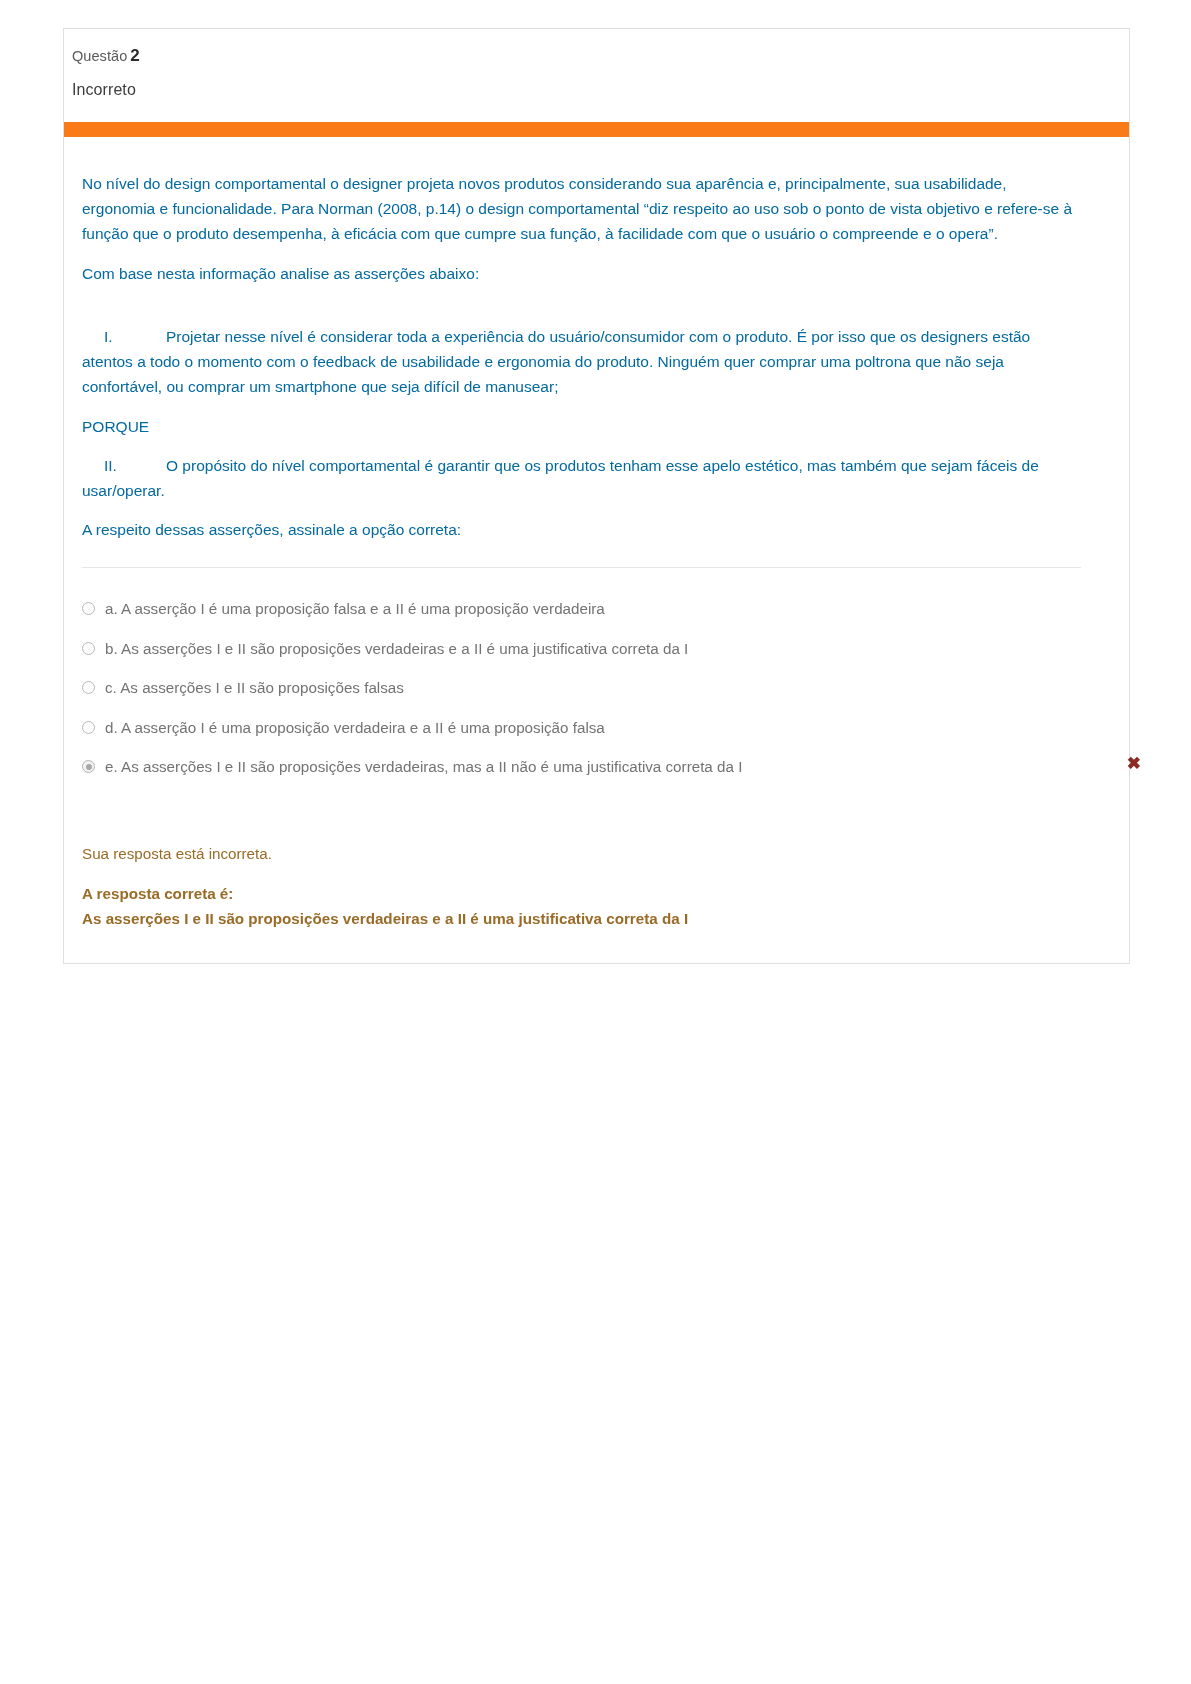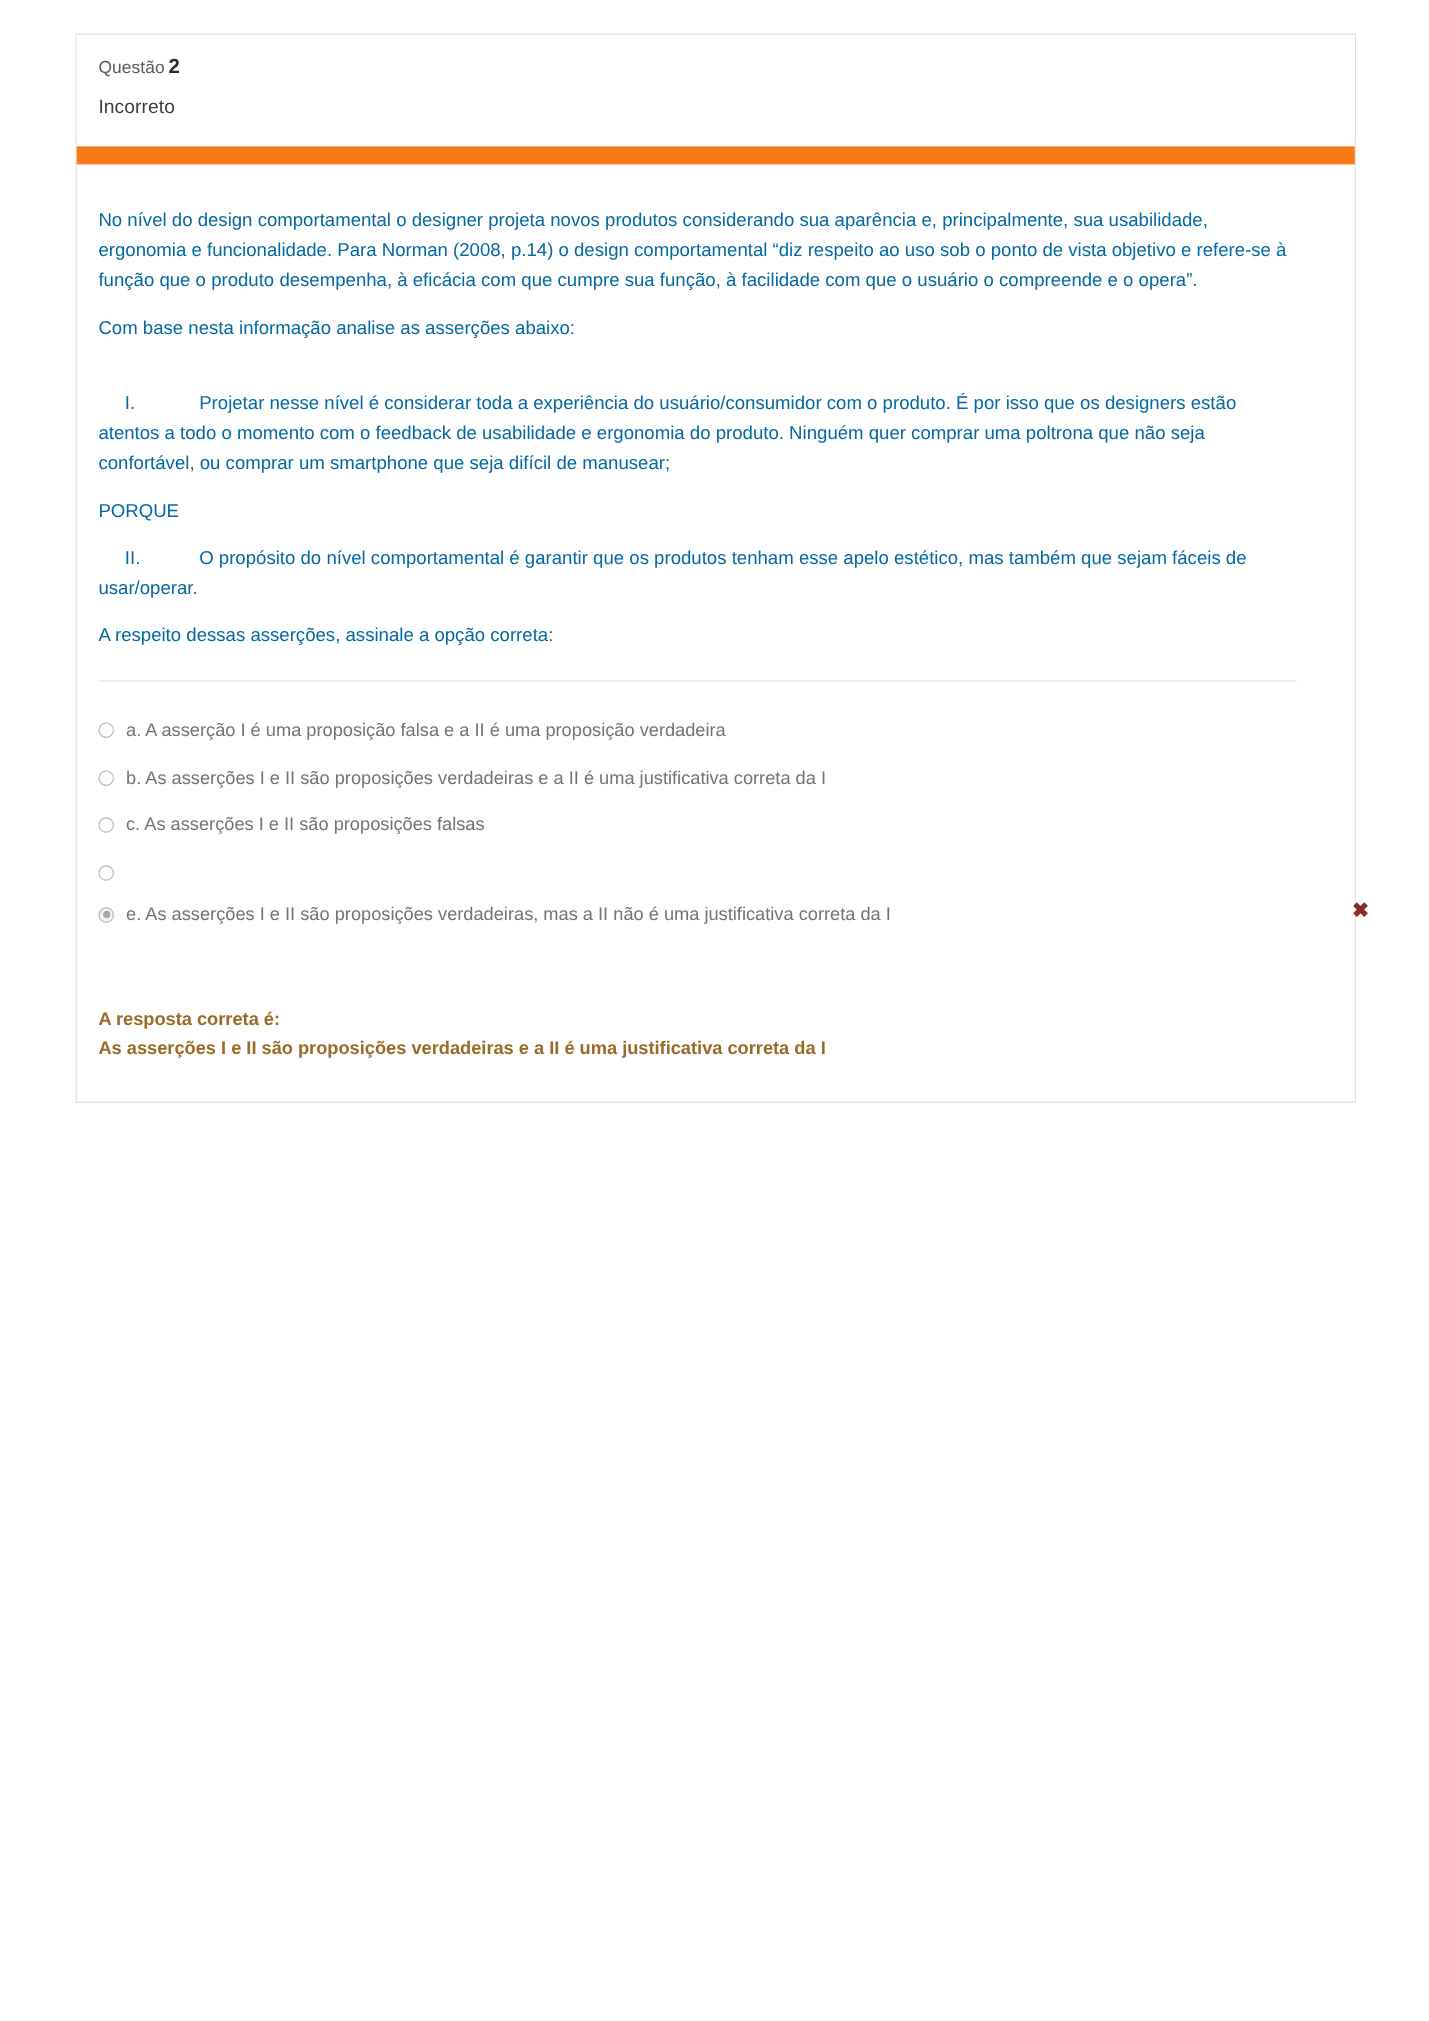--- a/index.html
+++ b/index.html
@@ -36,21 +36,20 @@
   .question-info {
     padding: 14px 0 10px 8px;
     background: #ffffff;
   }
   .qi-line {
     font-size: 14.5px;
     color: #4b4b4b;
     line-height: 1.45;
     padding: 1px 0 3px 0;
     letter-spacing: 0.005em;
-    margin-left: 10px;
   }
   .qi-no {
     color: #5a5a5a;
     font-size: 14.5px;
   }
   .qi-no .num {
     font-weight: bold;
     font-size: 17px;
     color: #2b2b2b;
     margin-left: 3px;
@@ -197,30 +196,32 @@
           <li class="ans-row">
             <span class="radio"></span>
             <span class="ans-text">b. As asserções I e II são proposições verdadeiras e a II é uma justificativa correta da I</span>
           </li>
           <li class="ans-row">
             <span class="radio"></span>
             <span class="ans-text">c. As asserções I e II são proposições falsas</span>
           </li>
           <li class="ans-row">
             <span class="radio"></span>
+            <span class="ans-text">d. A asserção I é uma proposição verdadeira e a II é uma proposição falsa</span>
           </li>
           <li class="ans-row">
             <span class="radio checked"></span>
             <span class="ans-text">e. As asserções I e II são proposições verdadeiras, mas a II não é uma justificativa correta da I</span>
             <span class="wrong-mark">✖</span>
           </li>
         </ul>
     </div>
 
     <div class="feedback">
+      <p class="fb-line">Sua resposta está incorreta.</p>
       <div class="fb-group">
         <p class="fb-line">A resposta correta é:</p>
         <p class="fb-line">As asserções I e II são proposições verdadeiras e a II é uma justificativa correta da I</p>
       </div>
     </div>
 
   </div>
 </div>
 
 </body></html>

